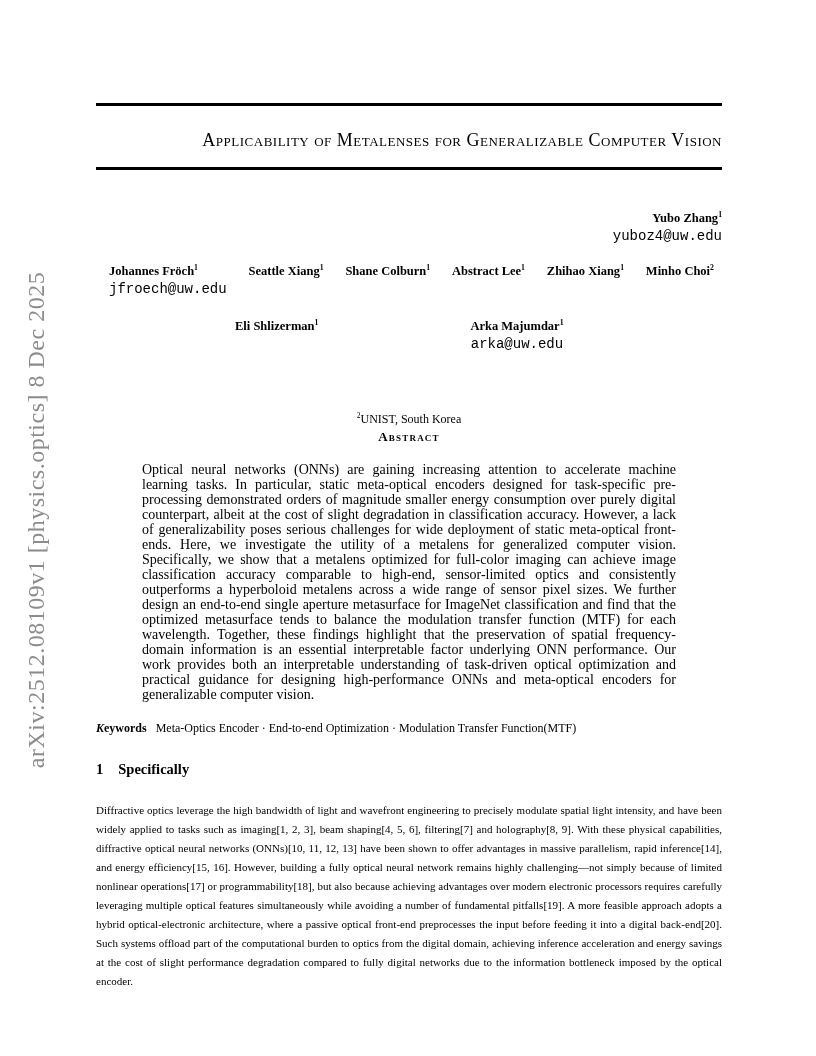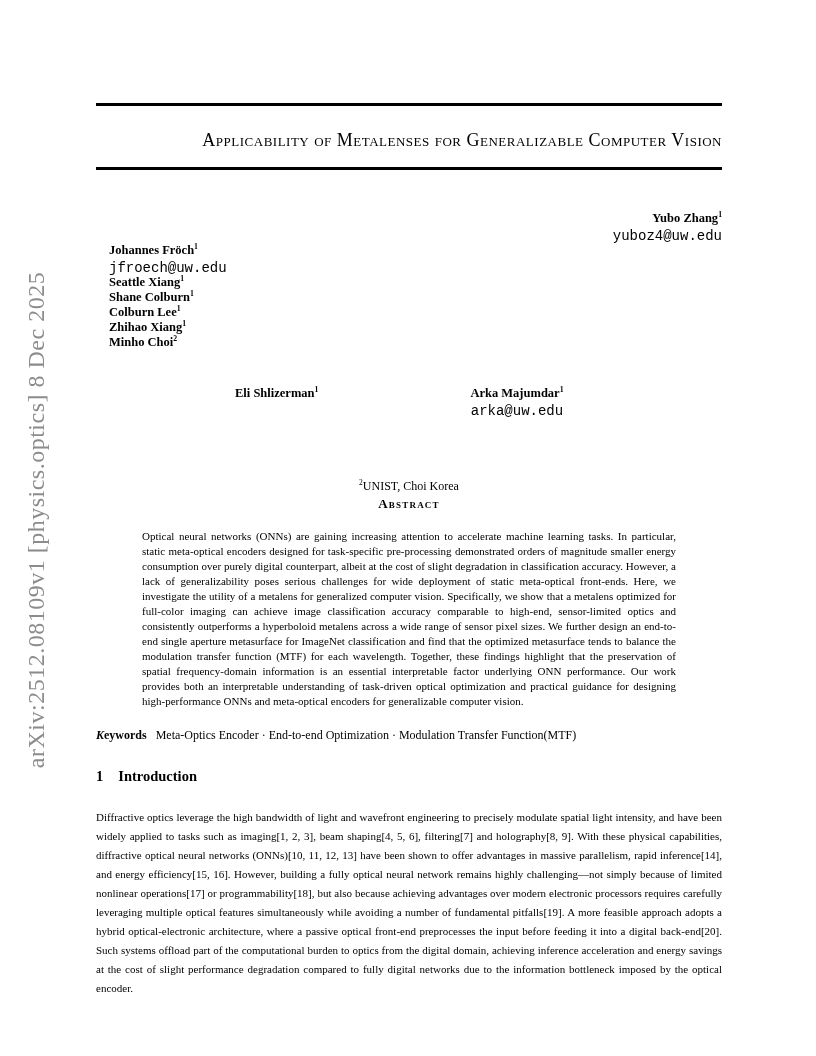--- a/index.html
+++ b/index.html
@@ -46,29 +46,29 @@
   .author-email {
     font-family: "Liberation Mono", monospace;
     font-size: 14px;
     line-height: 14px;
     margin-top: 3px;
   }
   .author-row {
     display: flex;
     justify-content: space-between;
     align-items: flex-start;
+    margin-top: 21px;
     padding: 0 8px 0 13px;
-    flex-direction: column;
   }
   .author-row .author-block { text-align: left; }
   .author-row-3 {
     display: flex;
     justify-content: flex-start;
     align-items: flex-start;
-    margin-top: 36px;
+    margin-top: 23px;
     padding: 0;
   }
   .author-row-3 .author-block { text-align: center; }
   .author-row-3 .author-block.first { margin-left: 139px; }
   .author-row-3 .author-block.second { margin-left: 152px; }
   .affiliations {
     margin-top: 61px;
     text-align: center;
     font-size: 12px;
     line-height: 15px;
@@ -78,21 +78,21 @@
     margin: 2px 0 0 0;
     text-align: center;
     font-size: 13px;
     font-weight: bold;
     font-variant: small-caps;
     letter-spacing: 1.2px;
     line-height: 15px;
   }
   .abstract-body {
     margin: 18px 46px 12px 46px;
-    font-size: 11px;
+    font-size: 14px;
     line-height: 15px;
     text-align: justify;
   }
   .keywords {
     margin: 19px 0 0 0;
     font-size: 12px;
     line-height: 15px;
   }
   .kw-first { font-weight: bold; font-style: italic; }
   .kw-rest { font-weight: bold; margin-right: 9px; }
@@ -144,21 +144,21 @@
           <span>Seattle Xiang</span><sup>1</sup>
         </div>
       </div>
       <div class="author-block">
         <div class="author-name">
           <span>Shane Colburn</span><sup>1</sup>
         </div>
       </div>
       <div class="author-block">
         <div class="author-name">
-          <span>Colburn Lee</span><sup>1</sup>
+          <span>Abstract Lee</span><sup>1</sup>
         </div>
       </div>
       <div class="author-block">
         <div class="author-name">
           <span>Zhihao Xiang</span><sup>1</sup>
         </div>
       </div>
       <div class="author-block">
         <div class="author-name">
           <span>Minho Choi</span><sup>2</sup>
@@ -175,32 +175,32 @@
       <div class="author-block second">
         <div class="author-name">
           <span>Arka Majumdar</span><sup>1</sup>
         </div>
         <div class="author-email">arka@uw.edu</div>
       </div>
     </div>
 
     <div class="affiliations">
       <div>
-        <sup>2</sup><span>UNIST, Choi Korea</span>
+        <sup>2</sup><span>UNIST, South Korea</span>
       </div>
     </div>
 
     <h2 class="abstract-heading">Abstract</h2>
 
     <p class="abstract-body">Optical neural networks (ONNs) are gaining increasing attention to accelerate machine learning tasks. In particular, static meta-optical encoders designed for task-specific pre-processing demonstrated orders of magnitude smaller energy consumption over purely digital counterpart, albeit at the cost of slight degradation in classification accuracy. However, a lack of generalizability poses serious challenges for wide deployment of static meta-optical front-ends. Here, we investigate the utility of a metalens for generalized computer vision. Specifically, we show that a metalens optimized for full-color imaging can achieve image classification accuracy comparable to high-end, sensor-limited optics and consistently outperforms a hyperboloid metalens across a wide range of sensor pixel sizes. We further design an end-to-end single aperture metasurface for ImageNet classification and find that the optimized metasurface tends to balance the modulation transfer function (MTF) for each wavelength. Together, these findings highlight that the preservation of spatial frequency-domain information is an essential interpretable factor underlying ONN performance. Our work provides both an interpretable understanding of task-driven optical optimization and practical guidance for designing high-performance ONNs and meta-optical encoders for generalizable computer vision.</p>
 
     <p class="keywords">
       <span class="kw-first">K</span><span class="kw-rest">eywords</span><span>Meta-Optics Encoder · End-to-end Optimization · Modulation Transfer Function(MTF)</span>
     </p>
 
     <h2 class="section-heading">
-      <span class="sec-num">1</span><span>Introduction</span>
+      <span class="sec-num">1</span><span>Specifically</span>
     </h2>
 
     <p class="body-text">Diffractive optics leverage the high bandwidth of light and wavefront engineering to precisely modulate spatial light intensity, and have been widely applied to tasks such as imaging[1, 2, 3], beam shaping[4, 5, 6], filtering[7] and holography[8, 9]. With these physical capabilities, diffractive optical neural networks (ONNs)[10, 11, 12, 13] have been shown to offer advantages in massive parallelism, rapid inference[14], and energy efficiency[15, 16]. However, building a fully optical neural network remains highly challenging—not simply because of limited nonlinear operations[17] or programmability[18], but also because achieving advantages over modern electronic processors requires carefully leveraging multiple optical features simultaneously while avoiding a number of fundamental pitfalls[19]. A more feasible approach adopts a hybrid optical-electronic architecture, where a passive optical front-end preprocesses the input before feeding it into a digital back-end[20]. Such systems offload part of the computational burden to optics from the digital domain, achieving inference acceleration and energy savings at the cost of slight performance degradation compared to fully digital networks due to the information bottleneck imposed by the optical encoder.</p>
 
   </div>
 </div>
 
 </body></html>

